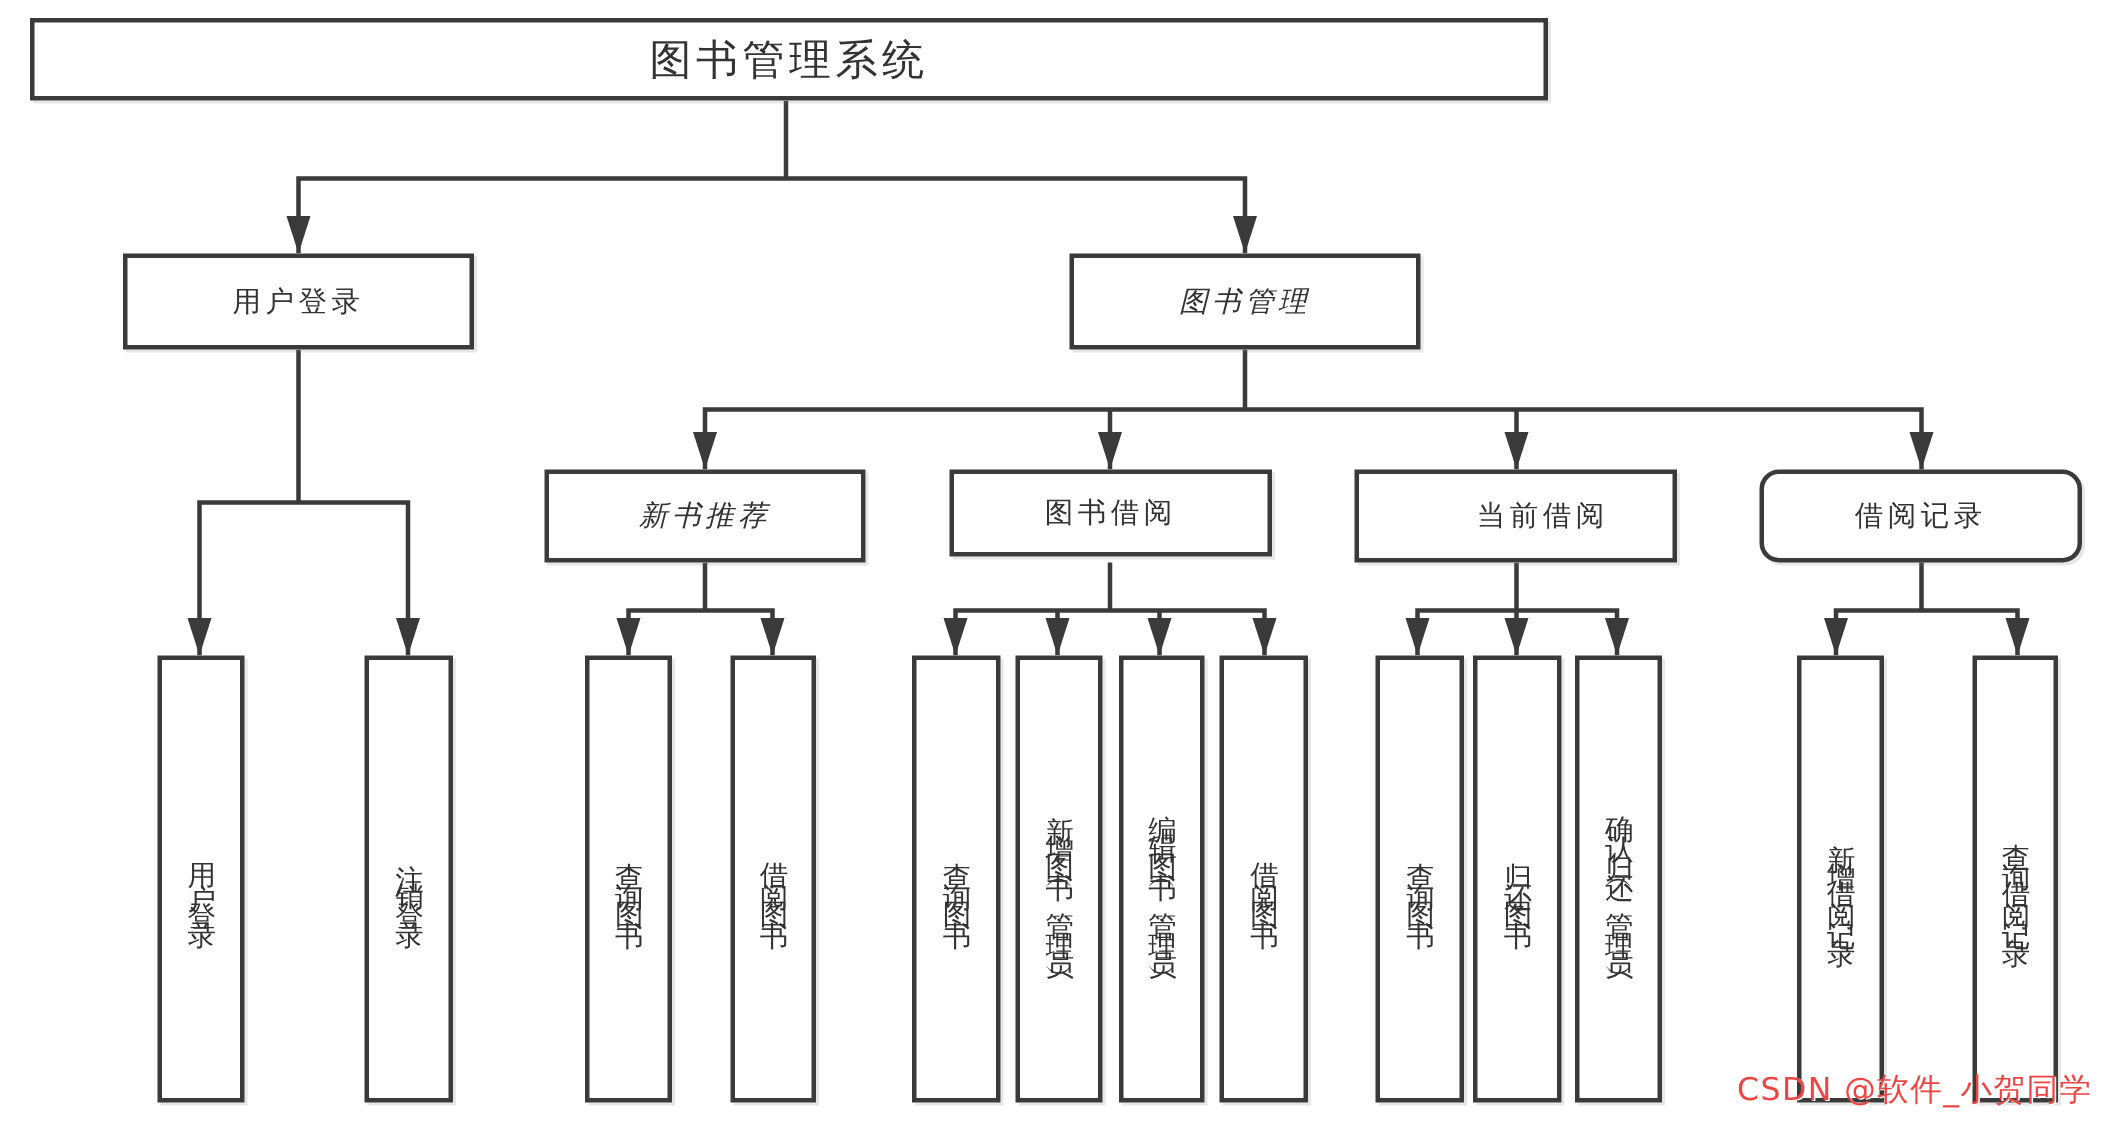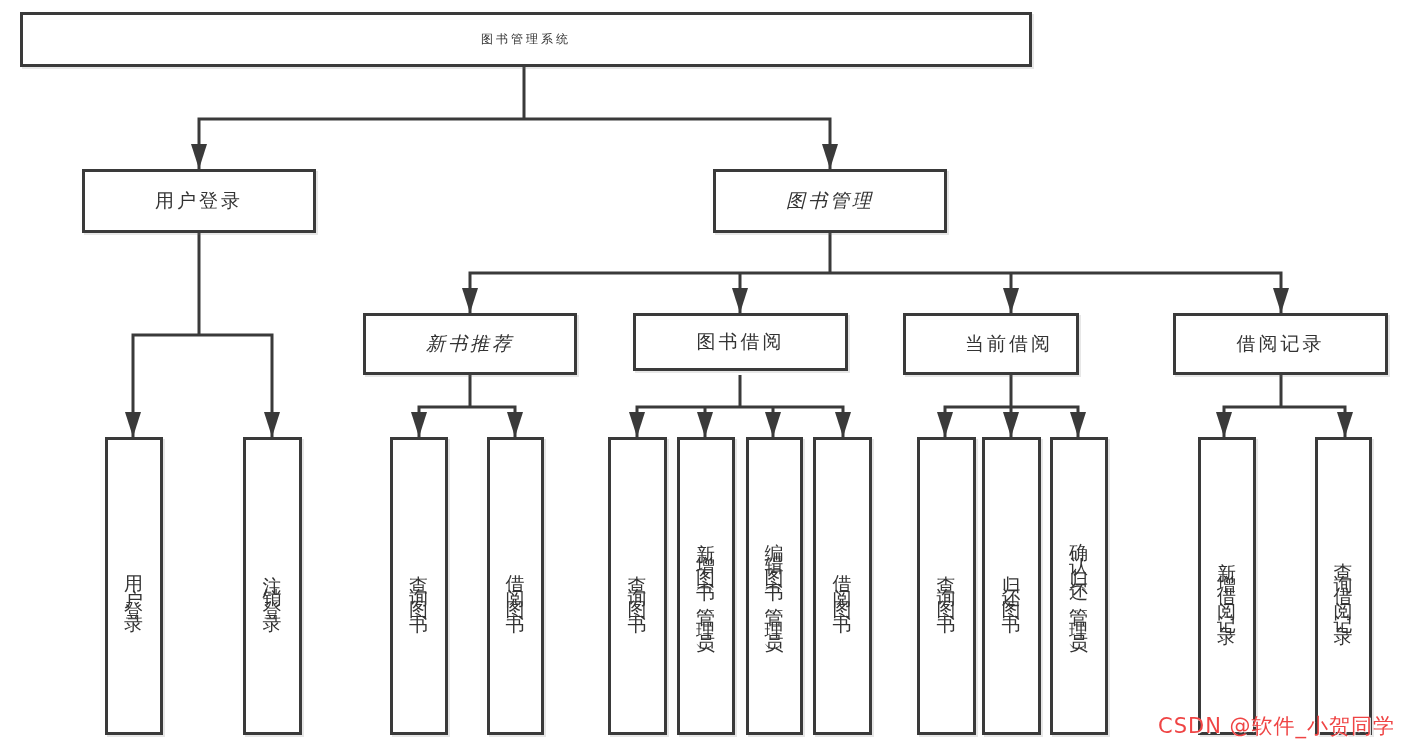--- a/index.html
+++ b/index.html
@@ -8,21 +8,21 @@
     font-family:"DejaVu Sans","Liberation Sans",sans-serif; overflow:hidden;
   }
   .connectors { position:absolute; left:0; top:0; z-index:1; }
   .node {
     position:absolute; box-sizing:border-box; background:#ffffff;
     border:3px solid #3a3a3a; color:#333333; z-index:2;
     display:flex; align-items:center; justify-content:center;
     box-shadow:2px 2px 0 rgba(120,120,120,0.18);
   }
   .h-label { font-size:19px; letter-spacing:3px; white-space:nowrap; }
-  .root .h-label { font-size:12px; }
+  .root .h-label { font-size:28px; }
   .v-label {
     writing-mode:vertical-lr; text-orientation:mixed;
     font-size:19px; line-height:1; letter-spacing:13px; white-space:nowrap;
   }
   .leaf { width:58px; top:437px; height:298px; }
   .watermark {
     position:absolute; left:1158px; top:712px; z-index:5;
     font-size:21px; color:#ef4444; letter-spacing:1px; white-space:nowrap;
     text-shadow:1px 1px 0 #ffffff;
   }
@@ -75,24 +75,24 @@
   <div class="node" style="left:713px; top:169px; width:234px; height:64px;font-style:italic;">
     <span class="h-label">图书管理</span>
   </div>
 
   <div class="node" style="left:363px; top:313px; width:214px; height:62px;font-style:italic;">
     <span class="h-label">新书推荐</span>
   </div>
   <div class="node" style="left:633px; top:313px; width:215px; height:58px;">
     <span class="h-label">图书借阅</span>
   </div>
-  <div class="node" style="left:903px; top:313px; width:176px; height:62px;padding-left:36px;">
+  <div class="node" style="left:903px; top:313px; width:215px; height:62px;padding-left:36px;">
     <span class="h-label">当前借阅</span>
   </div>
-  <div class="node" style="left:1173px; top:313px; width:215px; height:62px;">
+  <div class="node" style="left:1173px; top:313px; width:215px; height:62px;border-radius:13px;">
     <span class="h-label">借阅记录</span>
   </div>
 
   <div class="node leaf" style="left:105px;">
     <span class="v-label">用户登录</span>
   </div>
   <div class="node leaf" style="left:243px; width:59px;">
     <span class="v-label">注销登录</span>
   </div>
 

